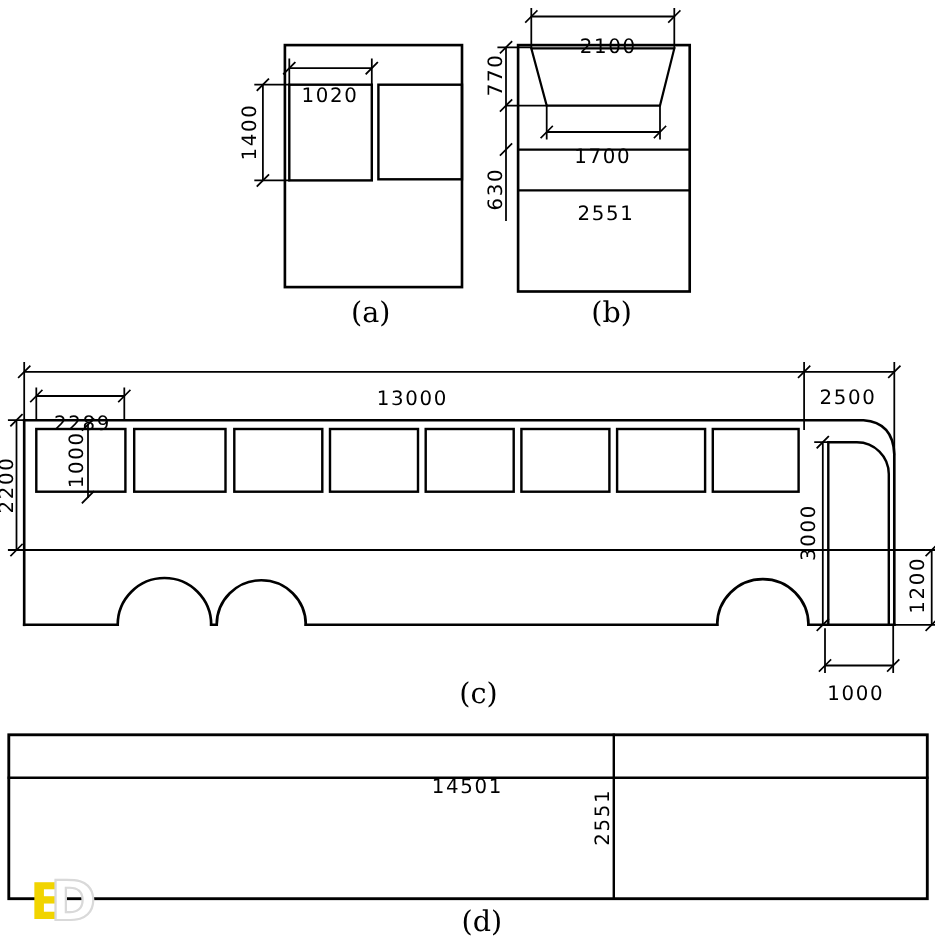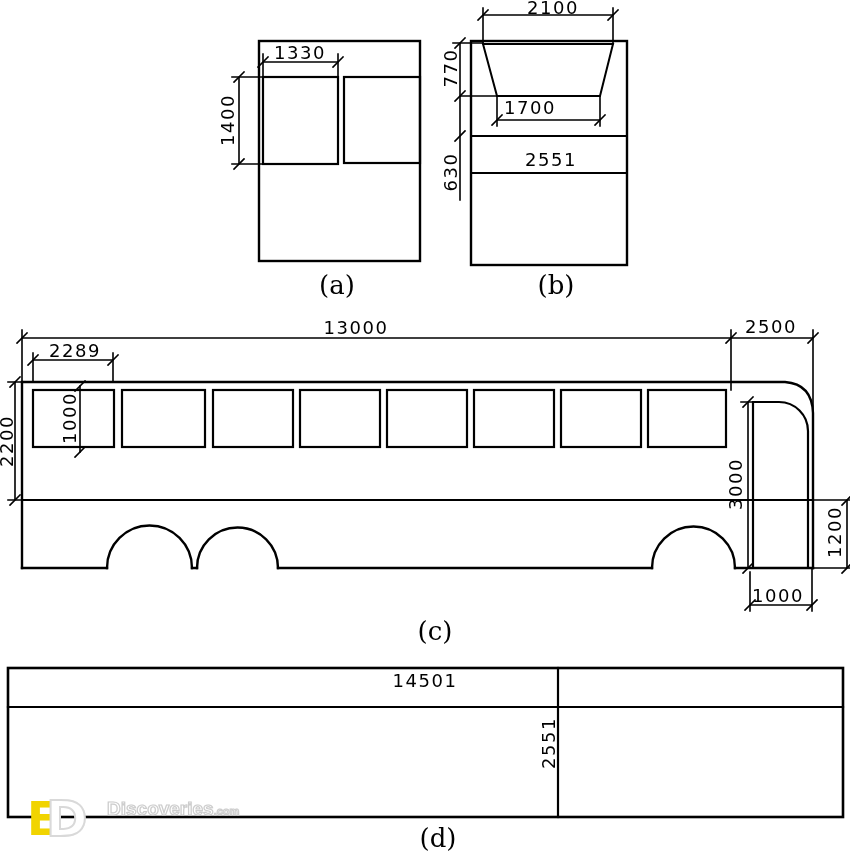--- a/index.html
+++ b/index.html
@@ -10,20 +10,21 @@
     overflow:hidden;
     font-family:"DejaVu Sans",sans-serif;
   }
   #linework{position:absolute;left:0;top:0;z-index:2;}
   .dim{
     position:absolute;z-index:3;
     font-family:"DejaVu Sans",sans-serif;
     font-size:18px;letter-spacing:1.5px;
     color:#000;text-align:center;line-height:18px;
     white-space:nowrap;
+    margin-top:35px;
   }
   .vdim{
     position:absolute;z-index:3;
     font-family:"DejaVu Sans",sans-serif;
     font-size:18px;letter-spacing:1.5px;
     color:#000;text-align:center;line-height:18px;
     width:70px;height:18px;
     transform:rotate(-90deg);
     transform-origin:center center;
     white-space:nowrap;
@@ -120,44 +121,43 @@
                M745,610 L755,600 M807,610 L817,600"></path>
     </g>
 
     <g>
       <rect x="8" y="668" width="835" height="149" stroke-width="2.6"></rect>
       <path stroke-width="2.2" d="M8,707 H843"></path>
       <path stroke-width="2.2" d="M558,668 V817"></path>
     </g>
   </svg>
 
-  <div class="dim" style="left:260px;top:44px;width:80px;">1330</div>
+  <div class="dim" style="left:260px;top:44px;width:80px;">1020</div>
   <div class="vdim" style="left:193px;top:111px;">1400</div>
   <div class="plabel" style="left:297px;top:272px;">(a)</div>
 
   <div class="dim" style="left:508px;top:-1px;width:90px;">2100</div>
   <div class="vdim" style="left:416px;top:59px;">770</div>
-  <div class="dim" style="left:485px;top:99px;width:90px;">1700</div>
+  <div class="dim" style="left:503px;top:99px;width:90px;">1700</div>
   <div class="vdim" style="left:416px;top:163px;">630</div>
   <div class="dim" style="left:506px;top:151px;width:90px;">2551</div>
   <div class="plabel" style="left:516px;top:272px;">(b)</div>
 
-  <div class="dim" style="left:306px;top:319px;width:100px;">13000</div>
+  <div class="dim" style="left:325px;top:319px;width:100px;">13000</div>
   <div class="dim" style="left:726px;top:318px;width:90px;">2500</div>
   <div class="dim" style="left:30px;top:342px;width:90px;">2289</div>
   <div class="vdim" style="left:35px;top:409px;">1000</div>
   <div class="vdim" style="left:-28px;top:432px;">2200</div>
   <div class="vdim" style="left:701px;top:475px;">3000</div>
   <div class="vdim" style="left:800px;top:523px;">1200</div>
   <div class="dim" style="left:738px;top:587px;width:80px;">1000</div>
   <div class="plabel" style="left:395px;top:618px;">(c)</div>
 
   <div class="dim" style="left:375px;top:672px;width:100px;">14501</div>
   <div class="vdim" style="left:514px;top:734px;">2551</div>
   <div class="plabel" style="left:398px;top:825px;">(d)</div>
 
   <div id="watermark">
     <span class="wm-e">E</span>
     <span class="wm-d">D</span>
-    <div class="wm-line1"><span>Discoveries</span><span class="wm-suffix">.com</span></div>
   </div>
 
 </div>
 
 </body></html>

